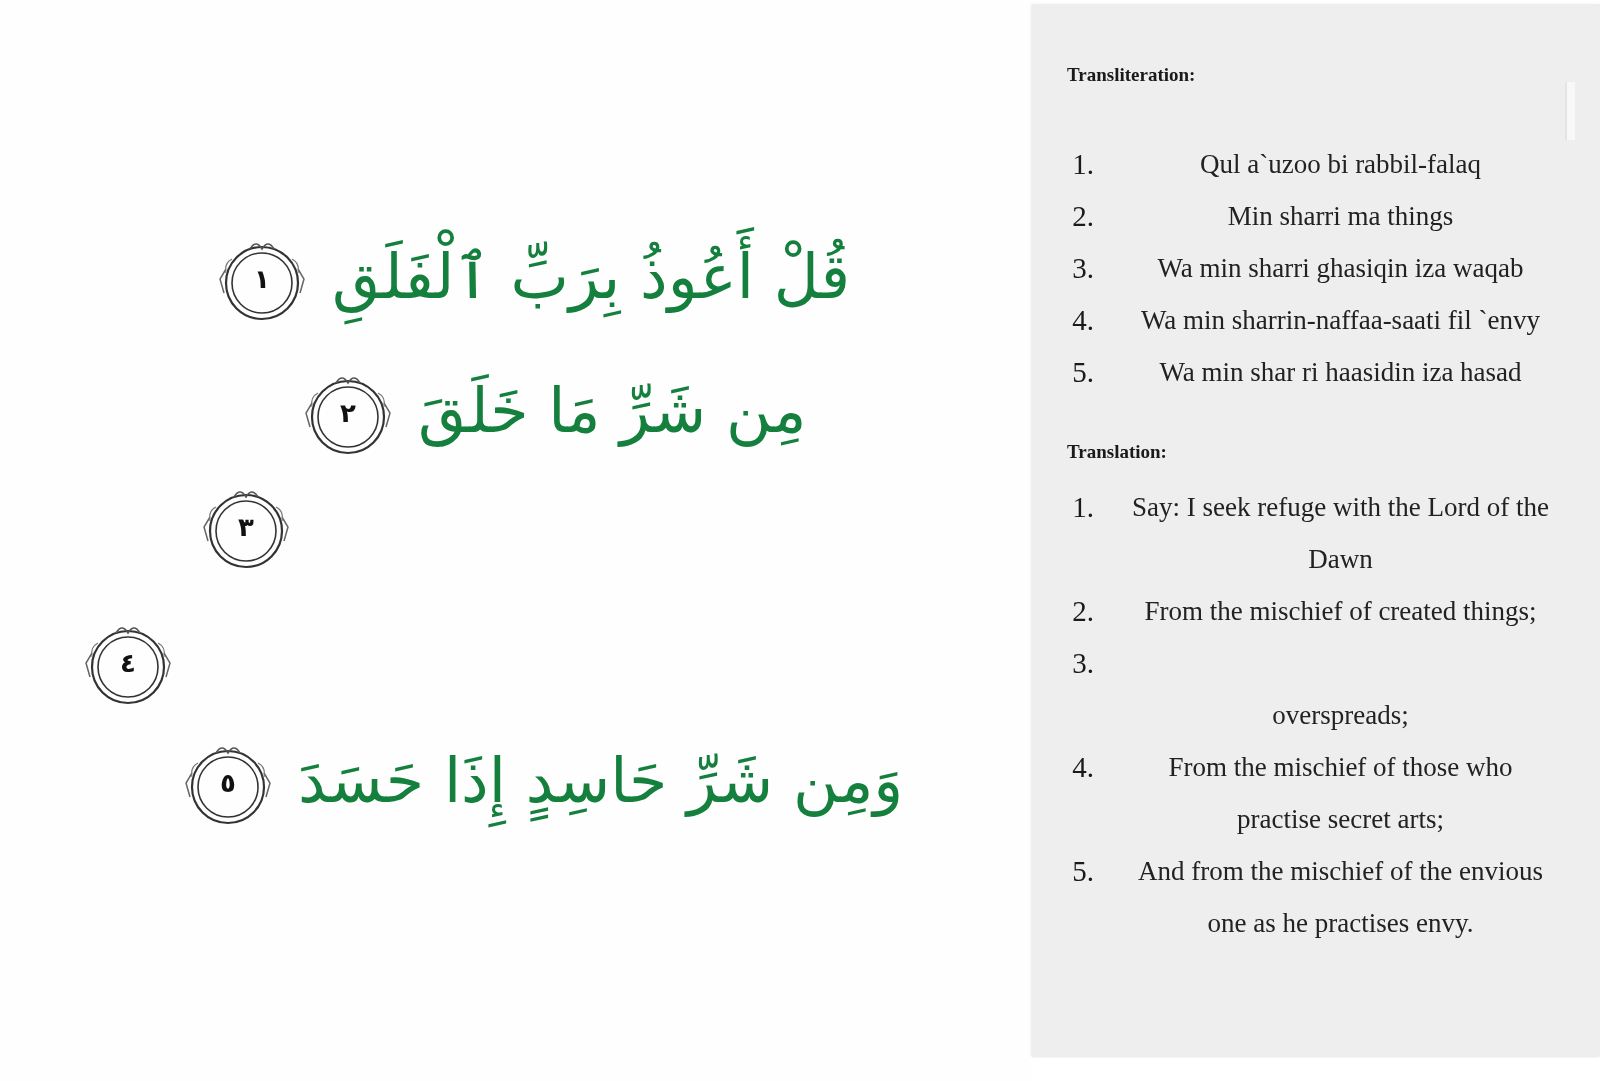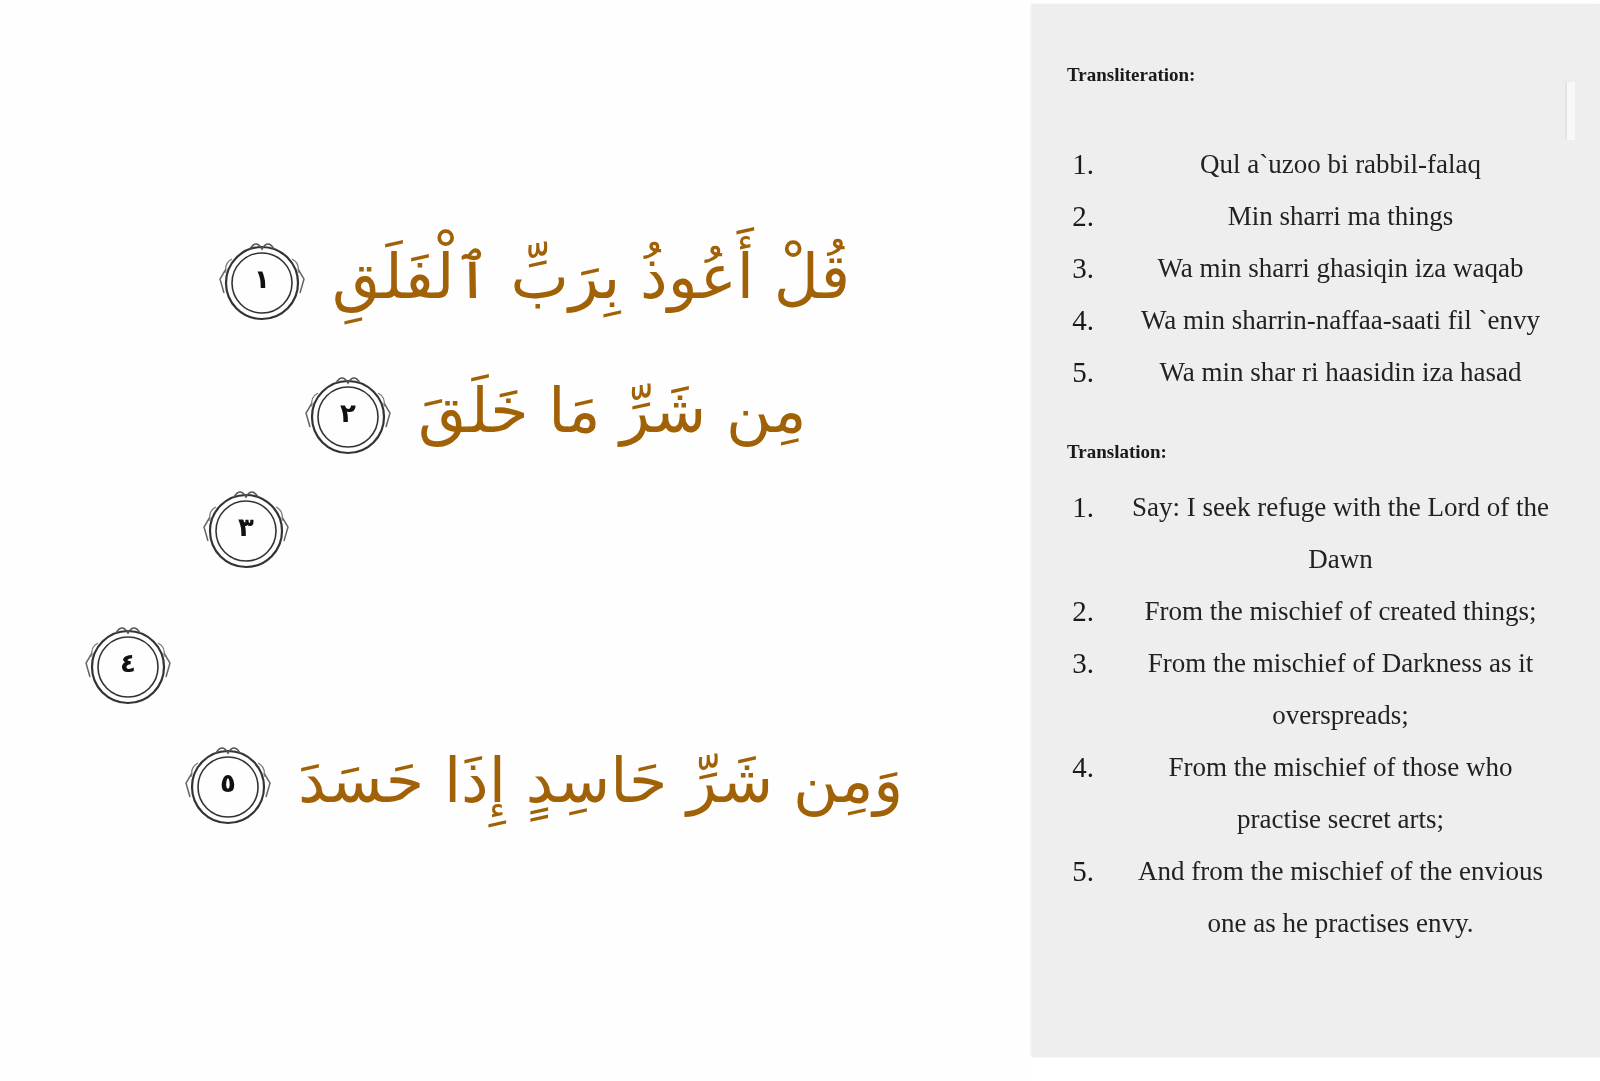--- a/index.html
+++ b/index.html
@@ -44,21 +44,21 @@
       display: flex;
       align-items: center;
       direction: ltr;
       height: 110px;
     }
     .verse-text {
       font-family: "DejaVu Sans", "Liberation Serif", serif;
       font-size: 62px;
       direction: rtl;
       unicode-bidi: isolate;
-      color: #a16207;
+      color: #15803d;
       white-space: nowrap;
       line-height: 1;
     }
     .marker {
       position: relative;
       width: 96px;
       height: 96px;
       flex: 0 0 96px;
       margin-right: 22px;
     }
@@ -260,21 +260,21 @@
       </li>
       <li>
         <span class="num">2.</span>
         <span class="txt">
           <span>From the mischief of created things;</span>
         </span>
       </li>
       <li>
         <span class="num">3.</span>
         <span class="txt">
-          <span>From the mischief of Darkness as it</span><br>
+          <br>
           <span>overspreads;</span>
         </span>
       </li>
       <li>
         <span class="num">4.</span>
         <span class="txt">
           <span>From the mischief of those who</span><br>
           <span>practise secret arts;</span>
         </span>
       </li>

